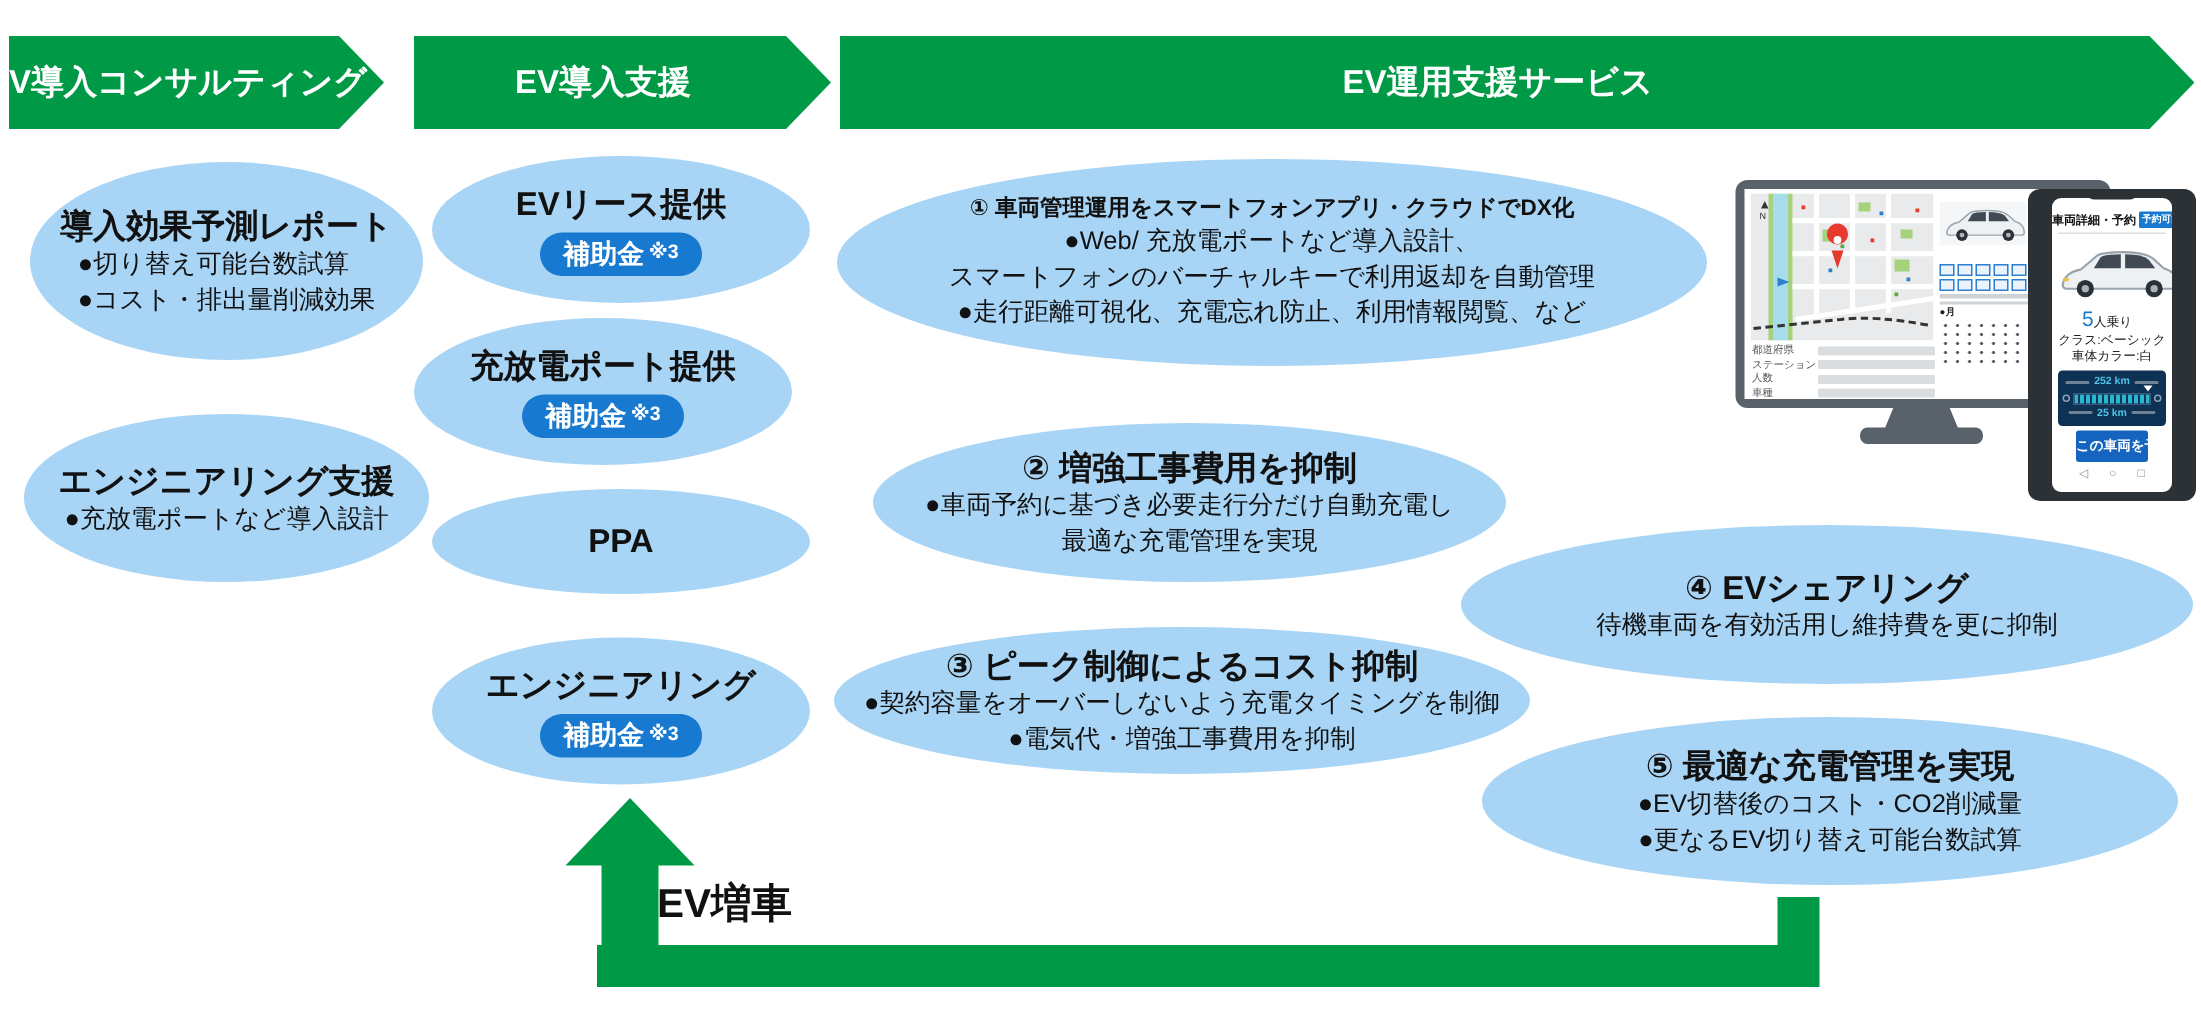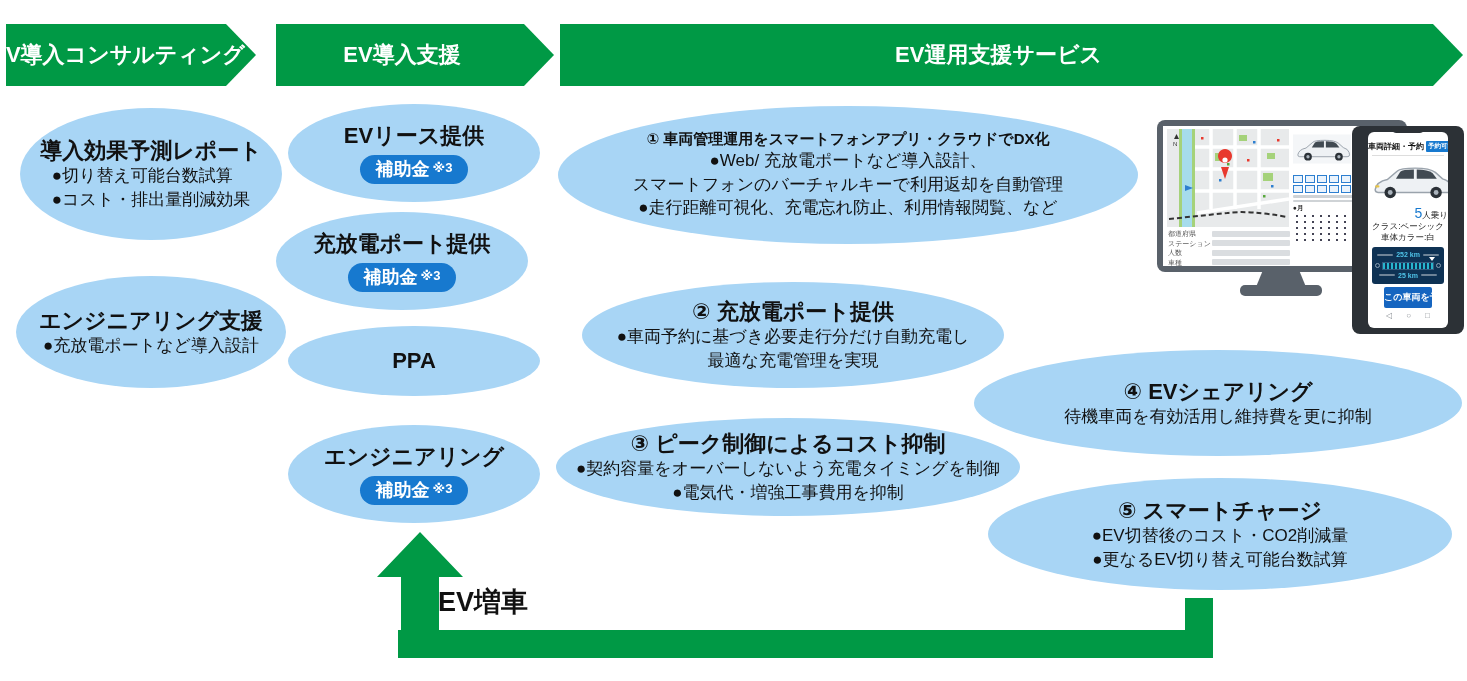--- a/index.html
+++ b/index.html
@@ -68,21 +68,21 @@
          border-radius:8px;padding:6px 16px;box-sizing:border-box;z-index:6;}
   #phone-screen{position:relative;width:100%;height:100%;background:#fff;border-radius:6px;overflow:hidden;}
   #phone-notch{position:absolute;top:0;left:50%;transform:translateX(-50%);width:34px;height:7px;
                background:#2c3136;border-radius:0 0 5px 5px;z-index:2;}
   .ph-header{display:flex;align-items:center;justify-content:center;gap:2px;margin-top:9px;}
   .ph-title{font-size:8px;font-weight:bold;white-space:nowrap;}
   .ph-badge{font-size:6.5px;color:#fff;background:#1779cf;padding:1px 2px;border-radius:1px;
             font-weight:bold;white-space:nowrap;}
   .ph-divider{height:1px;background:#ddd;margin:3px 4px 0 4px;}
   #ph-car{display:block;margin:2px auto 0 auto;}
-  .ph-seats{text-align:right;line-height:1;margin-top:1px;}
+  .ph-seats{text-align:left;line-height:1;margin-top:1px;margin-left:20px;}
   .seat-num{color:#1779cf;font-size:14px;}
   .seat-suf{font-size:8.5px;color:#222;}
   .ph-line{text-align:center;font-size:8.5px;line-height:1.35;color:#222;}
   .gauge{position:relative;margin:3px 4px;background:#0e3254;border-radius:3px;padding:3px 3px 4px 3px;}
   .g-row{display:flex;align-items:center;justify-content:center;gap:3px;margin:1px 0;}
   .g-dash{width:16px;height:2px;background:#6e8397;border-radius:1px;}
   .g-val{color:#4fc3e8;font-size:7px;font-weight:bold;line-height:1.1;white-space:nowrap;}
   .g-bar-row{display:flex;align-items:center;gap:2px;margin:3px 0 2px 0;}
   .g-dot{width:5px;height:5px;border:1px solid #8aa0b4;border-radius:50%;box-sizing:border-box;flex:none;}
   .g-bar{flex:1;height:8px;border:1px solid #355a7d;box-sizing:border-box;
@@ -147,35 +147,35 @@
     </div>
   </div>
 
   <div class="bubble" id="b-r1">
     <div class="tt">① 車両管理運用をスマートフォンアプリ・クラウドでDX化</div>
     <div class="ln">●Web/ 充放電ポートなど導入設計、</div>
     <div class="ln">スマートフォンのバーチャルキーで利用返却を自動管理</div>
     <div class="ln">●走行距離可視化、充電忘れ防止、利用情報閲覧、など</div>
   </div>
   <div class="bubble" id="b-r2">
-    <div class="tt">② 充放電ポート提供</div>
+    <div class="tt">② 増強工事費用を抑制</div>
     <div class="ln">●車両予約に基づき必要走行分だけ自動充電し</div>
     <div class="ln">最適な充電管理を実現</div>
   </div>
   <div class="bubble" id="b-r3">
     <div class="tt">③ ピーク制御によるコスト抑制</div>
     <div class="ln">●契約容量をオーバーしないよう充電タイミングを制御</div>
     <div class="ln">●電気代・増強工事費用を抑制</div>
   </div>
   <div class="bubble" id="b-r4">
     <div class="tt">④ EVシェアリング</div>
     <div class="ln">待機車両を有効活用し維持費を更に抑制</div>
   </div>
   <div class="bubble" id="b-r5">
-    <div class="tt">⑤ スマートチャージ</div>
+    <div class="tt">⑤ 最適な充電管理を実現</div>
     <div class="ln">●EV切替後のコスト・CO2削減量</div>
     <div class="ln">●更なるEV切り替え可能台数試算</div>
   </div>
 
   <div id="monitor">
     <div id="monitor-screen">
       <svg id="mon-map" viewBox="0 0 122 98">
         <rect width="122" height="98" fill="#e8eaeb"></rect>
         <rect x="12" y="0" width="3" height="98" fill="#a5d27a"></rect>
         <rect x="15" y="0" width="10" height="98" fill="#a6dcec"></rect>

